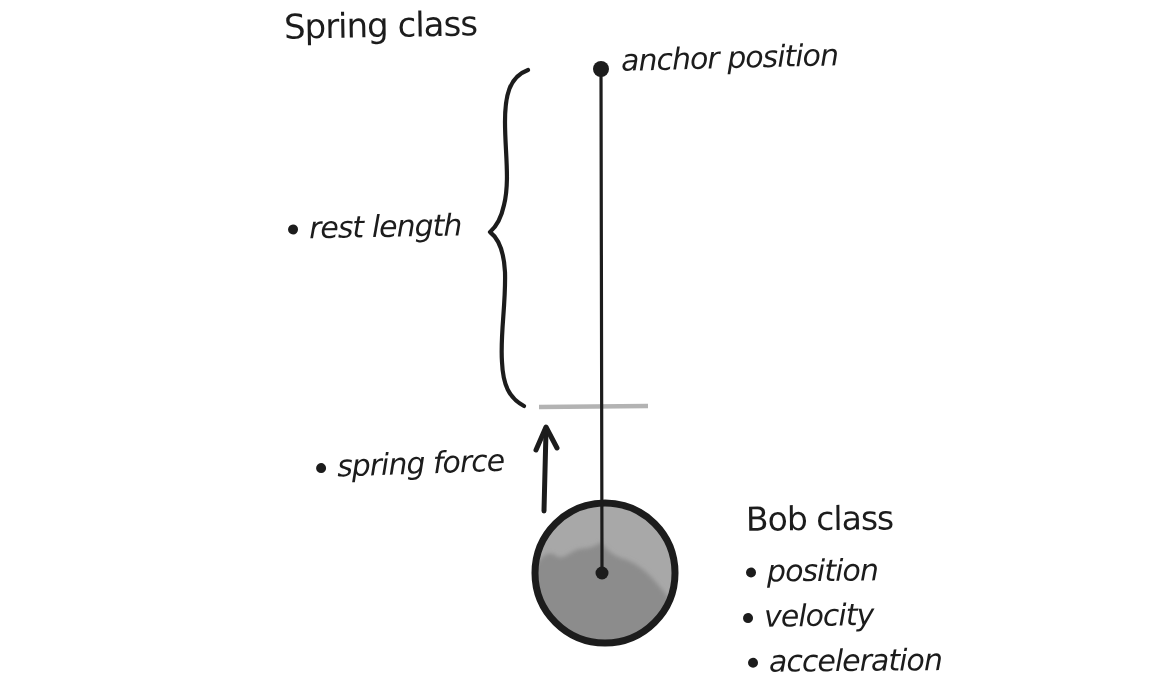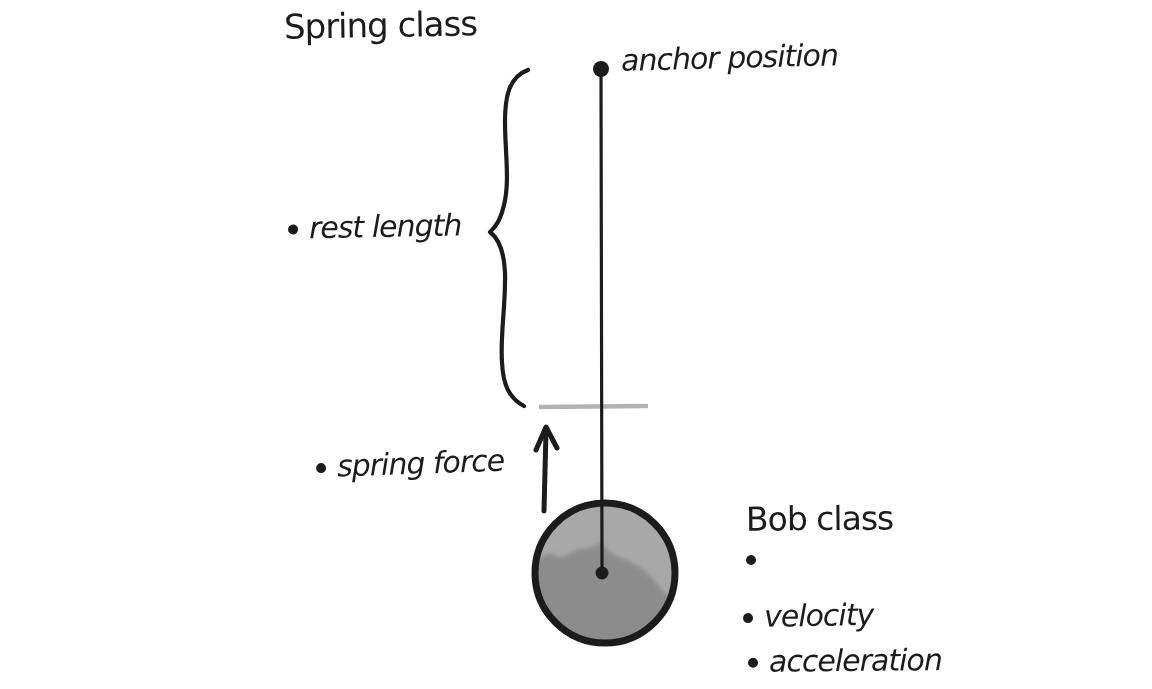--- a/index.html
+++ b/index.html
@@ -114,20 +114,21 @@
 
   <div class="label hand bullet-row" id="spring-force-row">
     <span class="bullet"></span>
     <span>spring force</span>
   </div>
 
   <div class="label" id="bob-class-title">Bob class</div>
 
   <div class="label hand bullet-row" id="bob-item-0">
     <span class="bullet"></span>
+    <span>position</span>
   </div>
 
   <div class="label hand bullet-row" id="bob-item-1">
     <span class="bullet"></span>
     <span>velocity</span>
   </div>
 
   <div class="label hand bullet-row" id="bob-item-2">
     <span class="bullet"></span>
     <span>acceleration</span>

